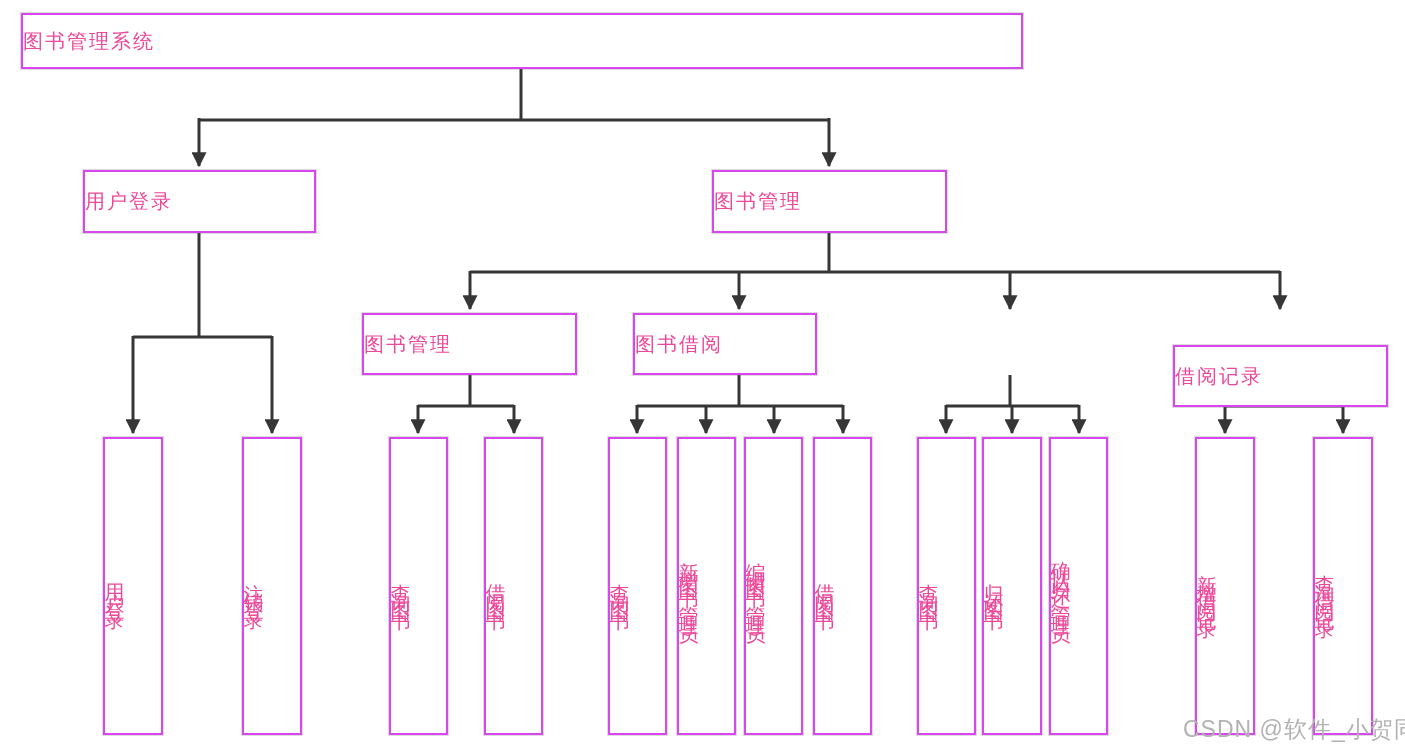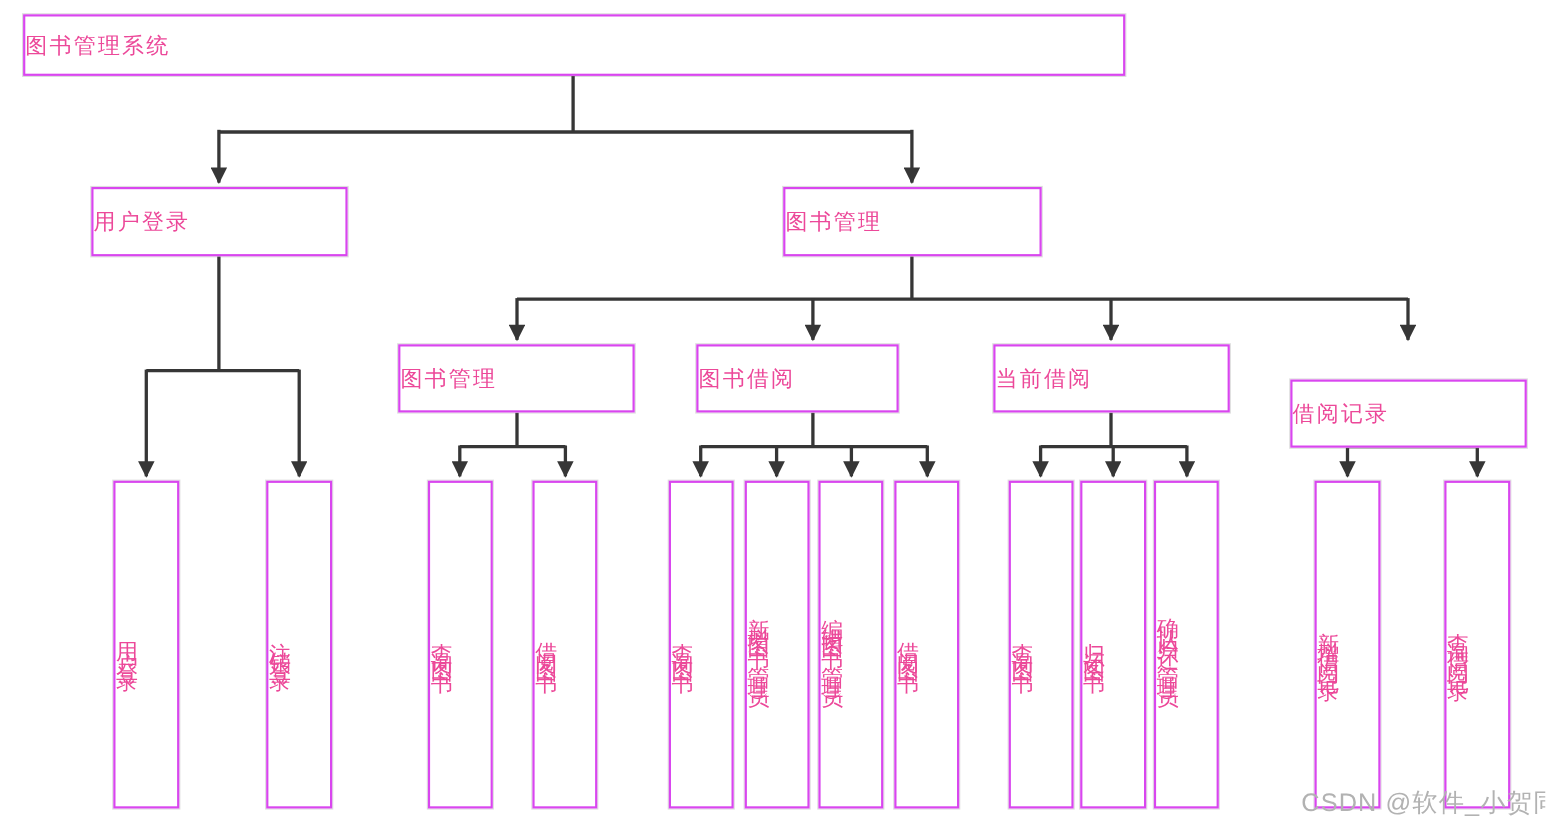--- a/index.html
+++ b/index.html
@@ -137,23 +137,20 @@
   <div class="node n-book-mgmt">
     <span>图书管理</span>
   </div>
 
   <div class="node n-new-book">
     <span>图书管理</span>
   </div>
   <div class="node n-book-borrow">
     <span>图书借阅</span>
   </div>
-  <div class="node n-current-borrow">
-    <span>当前借阅</span>
-  </div>
   <div class="node n-borrow-records">
     <span>借阅记录</span>
   </div>
 
   <div class="node leaf n-l-user-login">
     <span>用户登录</span>
   </div>
   <div class="node leaf n-l-logout">
     <span>注销登录</span>
   </div>

